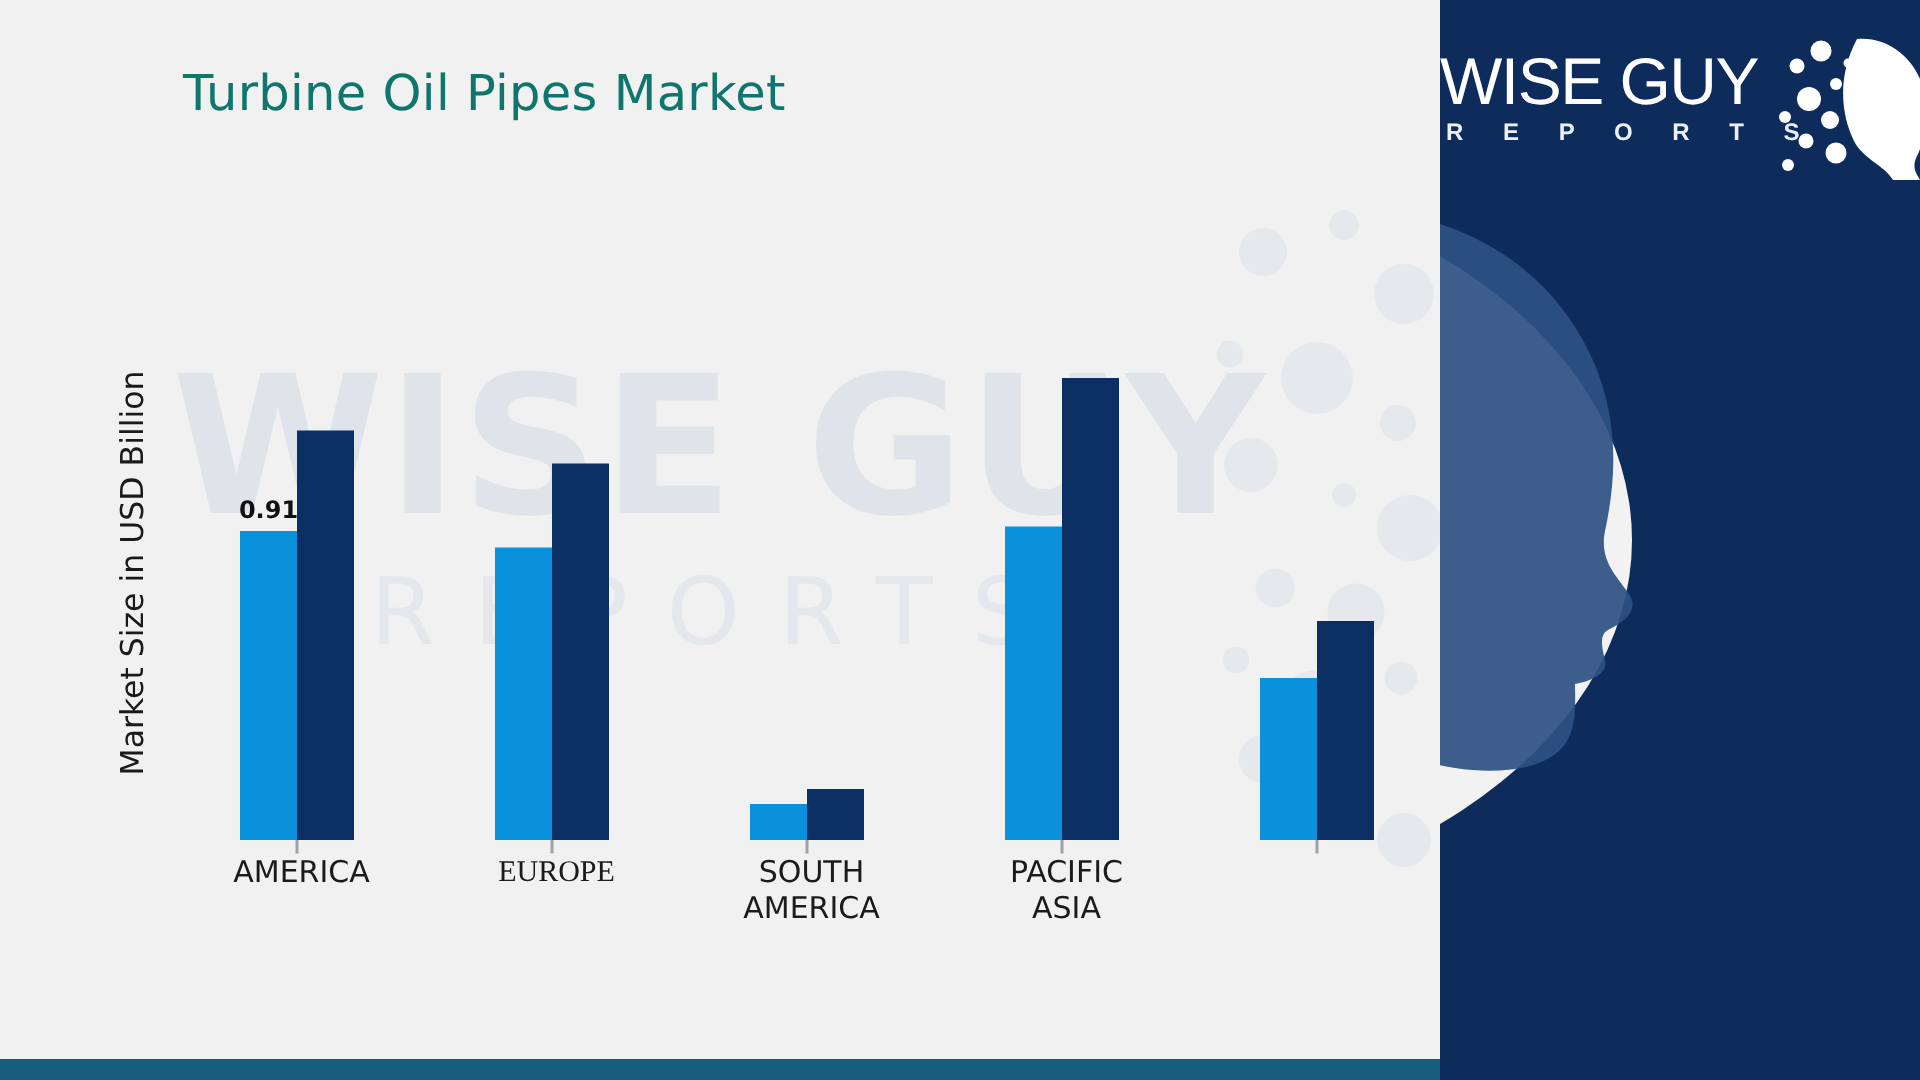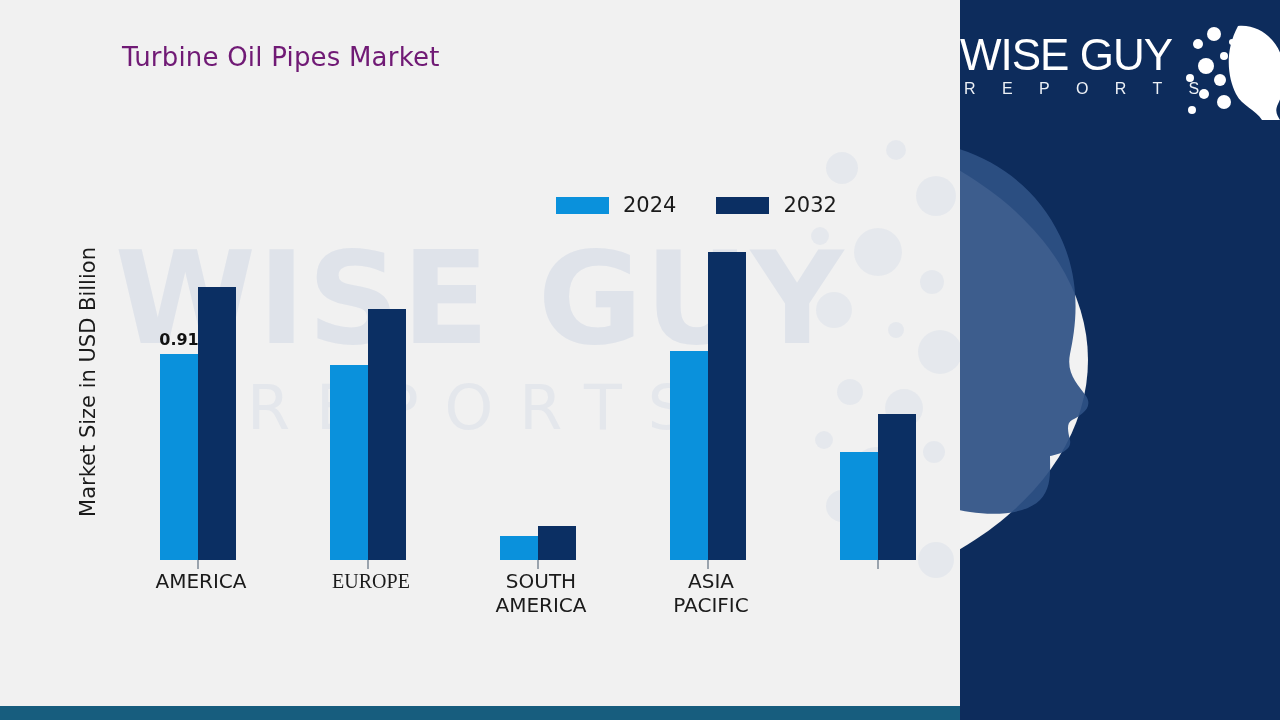--- a/index.html
+++ b/index.html
@@ -30,21 +30,21 @@
     font-size:62px; font-weight:400; letter-spacing:26px;
     color:#E4E7EC; line-height:1; margin-top:14px; white-space:nowrap;
   }
 
   
   #canvas-dots { position:absolute; right:0; top:0; width:260px; height:720px; opacity:.55; }
 
   
   #title {
     position:absolute; left:122px; top:42px;
-    font-size:26px; font-weight:400; color:#701a75;
+    font-size:33px; font-weight:400; color:#0f766e;
     letter-spacing:.2px; white-space:nowrap;
   }
 
   
   #ylabel {
     position:absolute; left:-92px; top:370px;
     width:360px; text-align:center;
     transform:rotate(-90deg); transform-origin:center center;
     font-size:21px; color:#1A1A1A; white-space:nowrap;
   }
@@ -111,21 +111,21 @@
   #logo { position:absolute; left:-6px; top:28px; width:330px; height:88px; }
   #logo-word {
     position:absolute; left:6px; top:2px;
     font-size:44px; font-weight:400; letter-spacing:-1px;
     color:#FFFFFF; white-space:nowrap;
     font-family:"Liberation Sans", sans-serif;
   }
   #logo-sub {
     position:absolute; left:10px; top:52px;
     font-size:16px; letter-spacing:11px; color:#EDF1F6;
-    white-space:nowrap; font-family:"Liberation Sans", sans-serif;
+    white-space:nowrap; font-family:"Liberation Sans", sans-serif;font-weight:bold;
   }
   #logo-head { position:absolute; right:-6px; top:-6px; width:110px; height:104px; }
 </style>
 </head>
 <body>
 
 <div id="canvas">
 
   <div id="watermark">
     <div class="wm-main">WISE GUY</div>
@@ -151,30 +151,20 @@
       <circle cx="142" cy="506" r="16"></circle>
       <circle cx="200" cy="530" r="9"></circle>
       <circle cx="236" cy="560" r="18"></circle>
     </g>
   </svg>
 
   <div id="title">Turbine Oil Pipes Market</div>
 
   <div id="ylabel">Market Size in USD Billion</div>
 
-  <div id="legend">
-    <div class="legend-item">
-      <span class="legend-swatch" style="background:#0A91DC"></span>
-      <span class="legend-text">2024</span>
-    </div>
-    <div class="legend-item">
-      <span class="legend-swatch" style="background:#0B2F63"></span>
-      <span class="legend-text">2032</span>
-    </div>
-  </div>
 
   <div id="plot">
       <div class="group" style="left: 26px;">
         <div class="bars">
           <div class="bar s2024" style="height: 206px; background: rgb(10, 145, 220);">
             <div class="bar-label">0.91</div>
           </div>
           <div class="bar s2032" style="height: 273px; background: rgb(11, 47, 99);"></div>
         </div>
         <div class="tick"></div>
@@ -203,22 +193,22 @@
           <div>AMERICA</div>
         </div>
       </div>
       <div class="group" style="left: 536px;">
         <div class="bars">
           <div class="bar s2024" style="height: 209px; background: rgb(10, 145, 220);"></div>
           <div class="bar s2032" style="height: 308px; background: rgb(11, 47, 99);"></div>
         </div>
         <div class="tick"></div>
         <div class="cat-label">
+          <div>PACIFIC</div>
           <div>ASIA</div>
-          <div>PACIFIC</div>
         </div>
       </div>
       <div class="group" style="left: 706px;">
         <div class="bars">
           <div class="bar s2024" style="height: 108px; background: rgb(10, 145, 220);"></div>
           <div class="bar s2032" style="height: 146px; background: rgb(11, 47, 99);"></div>
         </div>
         <div class="tick"></div>
         <div class="cat-label">
         </div>

